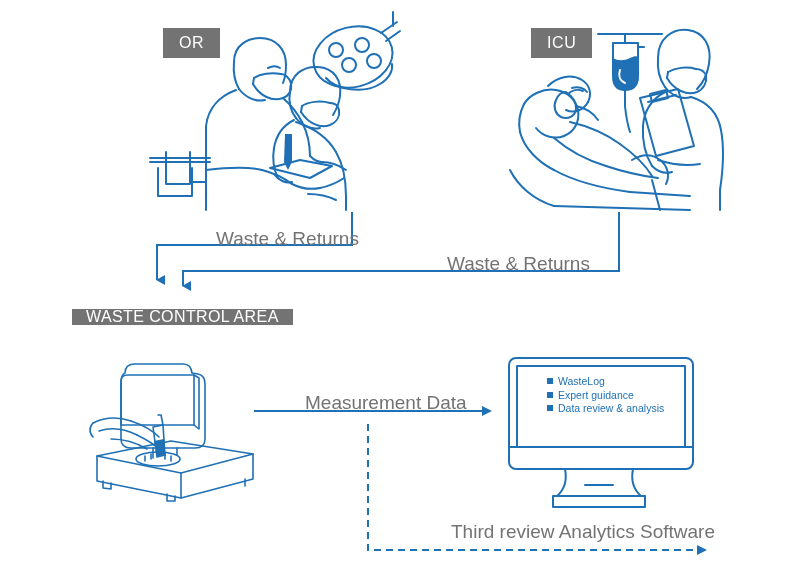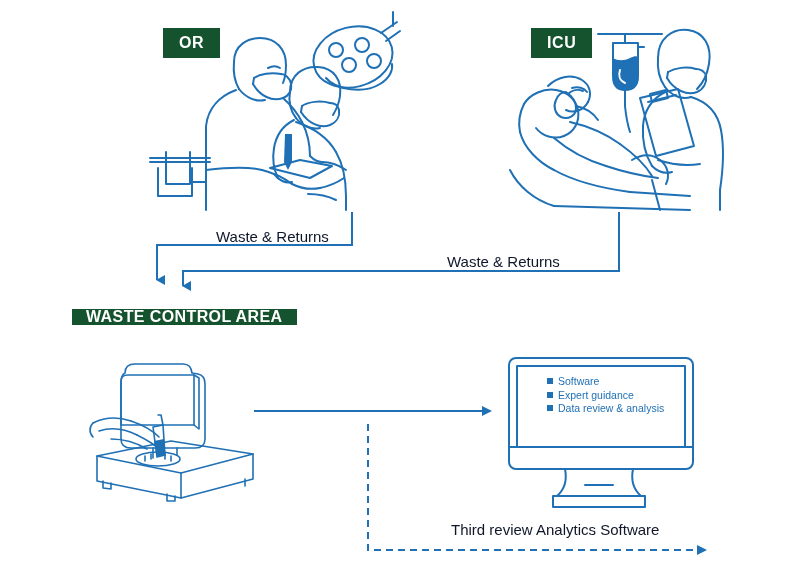--- a/index.html
+++ b/index.html
@@ -13,45 +13,45 @@
   }
   #canvas {
     position: relative;
     width: 800px;
     height: 571px;
     background: #ffffff;
     overflow: hidden;
   }
   .badge {
     position: absolute;
-    background: #14532d;
+    background: #737373;
     color: #ffffff;
-    font-weight: bold;
+    font-weight: normal;
     letter-spacing: 0.6px;
     display: flex;
     align-items: center;
     justify-content: center;
     white-space: nowrap;
     box-sizing: border-box;
   }
   .badge-sm {
     font-size: 16px;
     height: 30px;
     padding: 0 16px;
   }
   .badge-lg {
     font-size: 16px;
     height: 16px;
     padding: 0 14px;
     letter-spacing: 0.4px;
   }
   .edge-label {
     position: absolute;
-    color: #0f172a;
-    font-size: 15px;
+    color: #737373;
+    font-size: 19px;
     white-space: nowrap;
   }
   .product-name {
     position: absolute;
     color: #0b63ab;
     font-size: 22px;
     font-weight: bold;
     white-space: nowrap;
     letter-spacing: 0.2px;
   }
@@ -317,31 +317,32 @@
     <g class="stroke">
       <rect x="4" y="3" width="184" height="111" rx="7"></rect>
       <rect x="12" y="11" width="168" height="81"></rect>
       <path d="M4 92 L188 92"></path>
       <path d="M60 114 C62 124 60 134 52 141 L136 141 C128 134 126 124 128 114"></path>
       <path d="M48 141 L140 141 L140 152 L48 152 Z"></path>
       <path d="M80 130 L108 130"></path>
     </g>
   </svg>
   <ul class="screen-list" style="left:547px; top:375px;">
-    <li><span class="bullet"></span><span>Software</span></li>
+    <li><span class="bullet"></span><span>WasteLog</span></li>
     <li><span class="bullet"></span><span>Expert guidance</span></li>
     <li><span class="bullet"></span><span>Data review &amp; analysis</span></li>
   </ul>
 
   <svg class="art" style="left:0px; top:380px;" width="800" height="191" viewBox="0 0 800 191">
     <defs>
       <marker id="arrRight" markerWidth="12" markerHeight="12" refX="9" refY="6" orient="auto" markerUnits="userSpaceOnUse">
         <path d="M1 1 L11 6 L1 11 Z" fill="#1f70b4"></path>
       </marker>
     </defs>
 
     <path class="flow" marker-end="url(#arrRight)" d="M254 31 L490 31"></path>
 
     <path class="flow-dashed" marker-end="url(#arrRight)" d="M368 44 L368 170 L705 170"></path>
   </svg>
+  <div class="edge-label" style="left:305px; top:392px;">Measurement Data</div>
   <div class="edge-label" style="left:451px; top:521px;">Third review Analytics Software</div>
 
 </div>
 
 </body></html>

